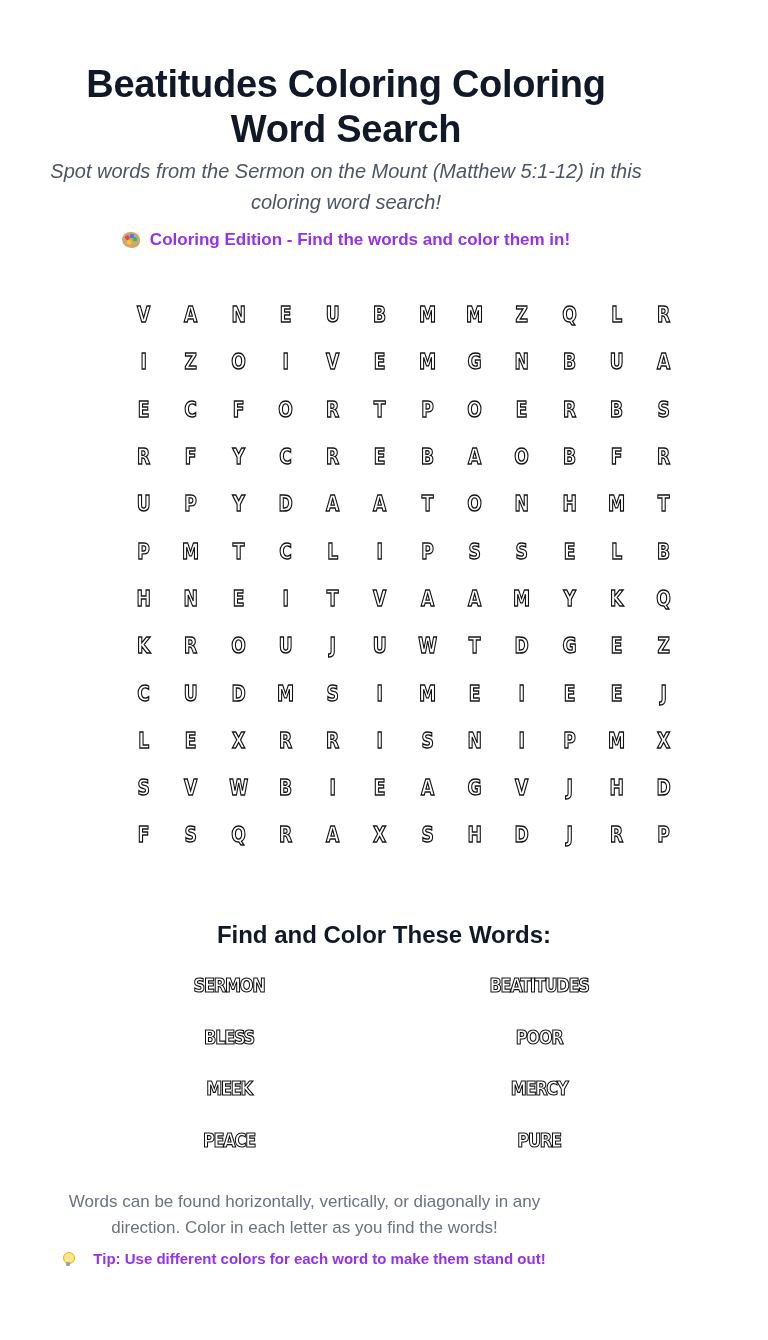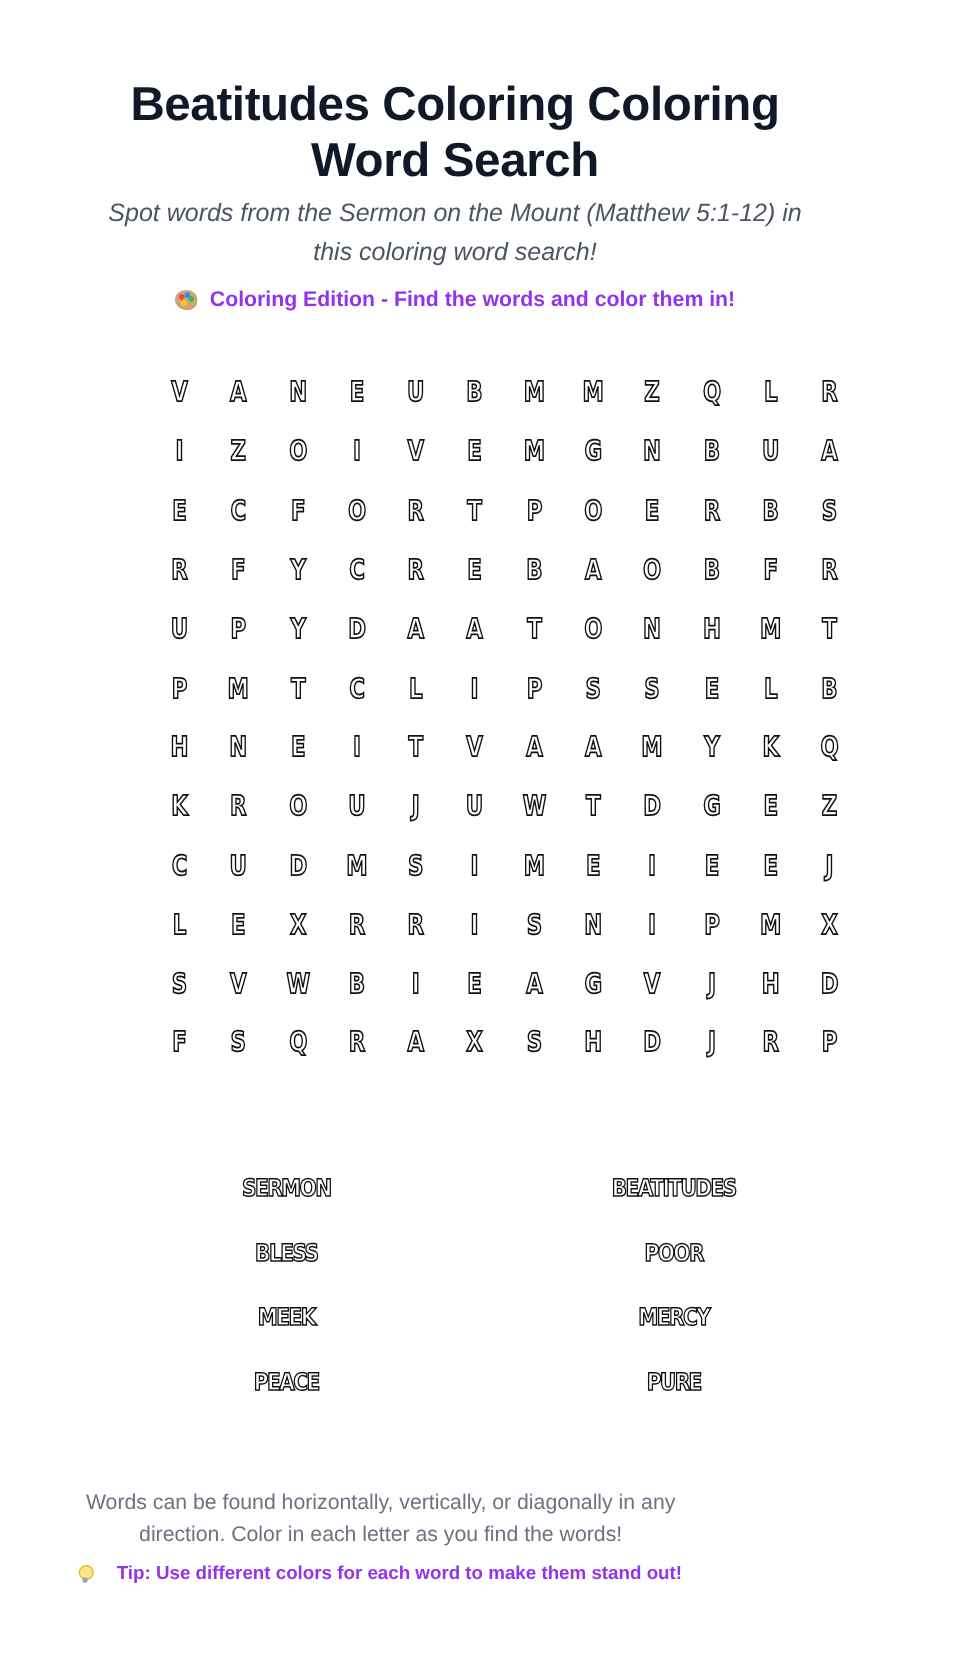--- a/index.html
+++ b/index.html
@@ -1,19 +1,19 @@
 <!DOCTYPE html>
 <html><head>
   <meta charset="utf-8">
   <style>
     * { box-sizing: border-box; margin: 0; padding: 0; }
     html, body { width: 768px; height: 1340px; background: #ffffff; overflow: hidden; }
     body { font-family: "Liberation Sans", sans-serif; color: #111827; position: relative; }
 
-    .header { position: absolute; left: 0; top: 62px; width: 692px; text-align: center; padding-left: 36px; }
+    .header { position: absolute; left: 0; top: 62px; width: 692px; text-align: center; }
     .title {
       font-family: "Liberation Sans", sans-serif;
       font-weight: 700; font-size: 38px; line-height: 45px;
       color: #111827; padding: 0 40px; letter-spacing: -0.3px;
     }
     .subtitle {
       margin-top: 4px; font-size: 20px; line-height: 31px; color: #4b5563; padding: 0 40px; font-style: italic;
     }
     .edition {
       margin-top: 11px; font-size: 17px; line-height: 22px; color: #9333ea; font-weight: 600;
@@ -226,20 +226,21 @@
     <div class="cell">X</div>
     <div class="cell">S</div>
     <div class="cell">H</div>
     <div class="cell">D</div>
     <div class="cell">J</div>
     <div class="cell">R</div>
     <div class="cell">P</div>
   </div>
 
 <div class="words-section">
+  <h2 class="words-title">Find and Color These Words:</h2>
   <div class="word-list" id="word-list">
       <div class="word">SERMON</div>
       <div class="word">BEATITUDES</div>
       <div class="word">BLESS</div>
       <div class="word">POOR</div>
       <div class="word">MEEK</div>
       <div class="word">MERCY</div>
       <div class="word">PEACE</div>
       <div class="word">PURE</div>
     </div>

